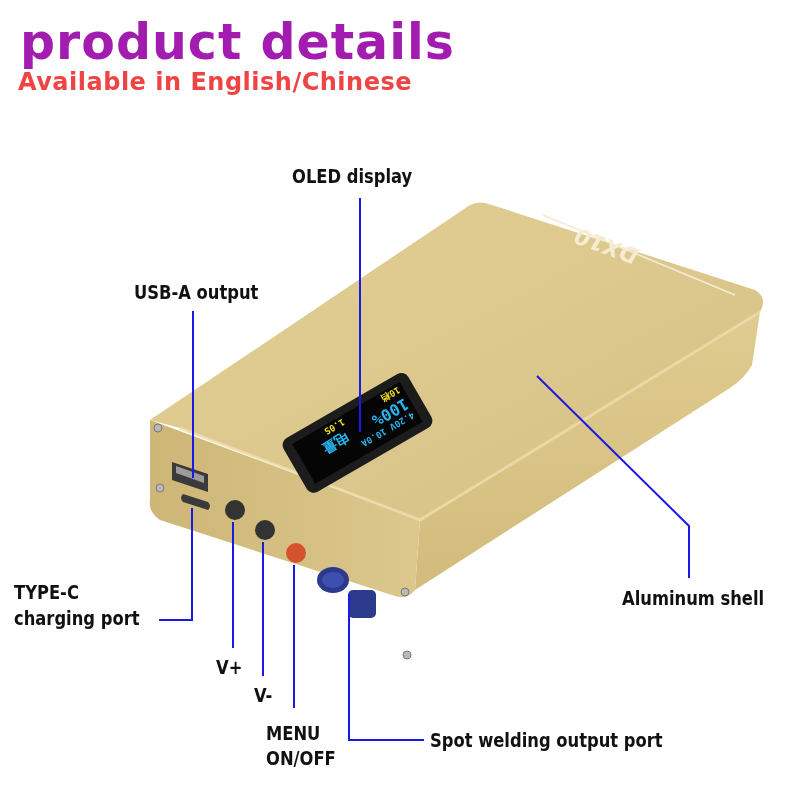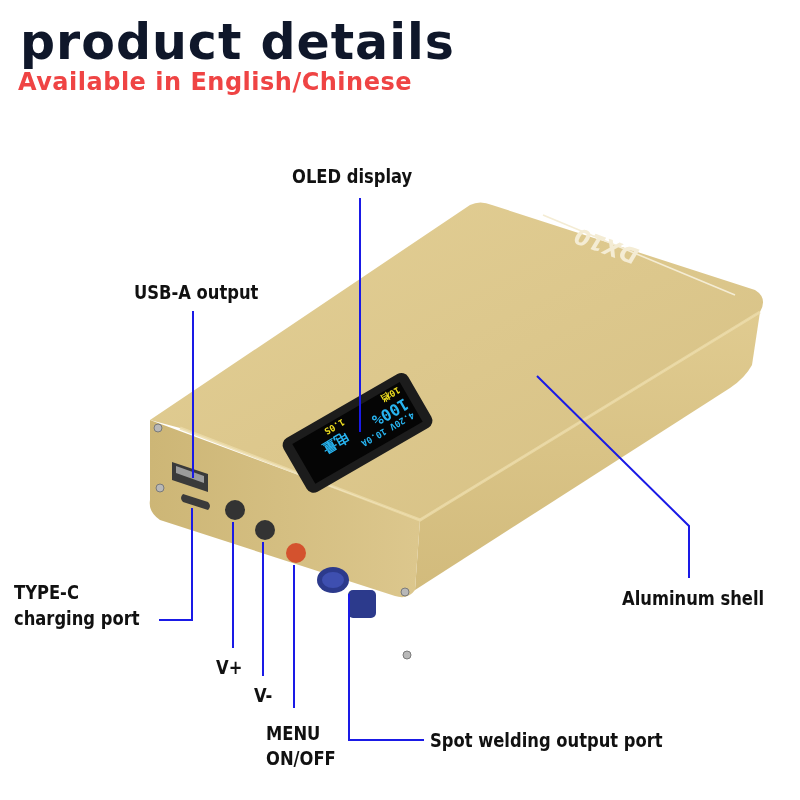--- a/index.html
+++ b/index.html
@@ -1,17 +1,17 @@
 <!DOCTYPE html>
 <html><head>
 <meta charset="utf-8">
 <style>
   html, body { margin: 0; padding: 0; background: #ffffff; }
   body { width: 800px; height: 800px; position: relative; overflow: hidden; font-family: "Liberation Sans", "DejaVu Sans", sans-serif; }
-  .title { position: absolute; left: 20px; top: 14px; font-size: 49px; font-weight: 900; color: #0f172a; letter-spacing: 1px; font-family: "DejaVu Sans", sans-serif; }
+  .title { position: absolute; left: 20px; top: 14px; font-size: 49px; font-weight: 900; color: #a21caf; letter-spacing: 1px; font-family: "DejaVu Sans", sans-serif; }
   .subtitle { position: absolute; left: 18px; top: 68px; font-size: 24px; font-weight: 900; color: #ef4444; font-family: "DejaVu Sans", sans-serif; letter-spacing: 0.5px; }
   .label { position: absolute; font-family: "DejaVu Sans", sans-serif; font-weight: bold; color: #111; font-size: 19px; line-height: 25px; transform: scaleX(0.86); transform-origin: left top; white-space: nowrap; }
   svg.scene { position: absolute; left: 0; top: 0; }
   .oled-text { font-family: "DejaVu Sans Mono", monospace; font-weight: bold; }
 </style>
 </head>
 <body>
 
 <div class="title">product details</div>
 <div class="subtitle">Available in English/Chinese</div>

